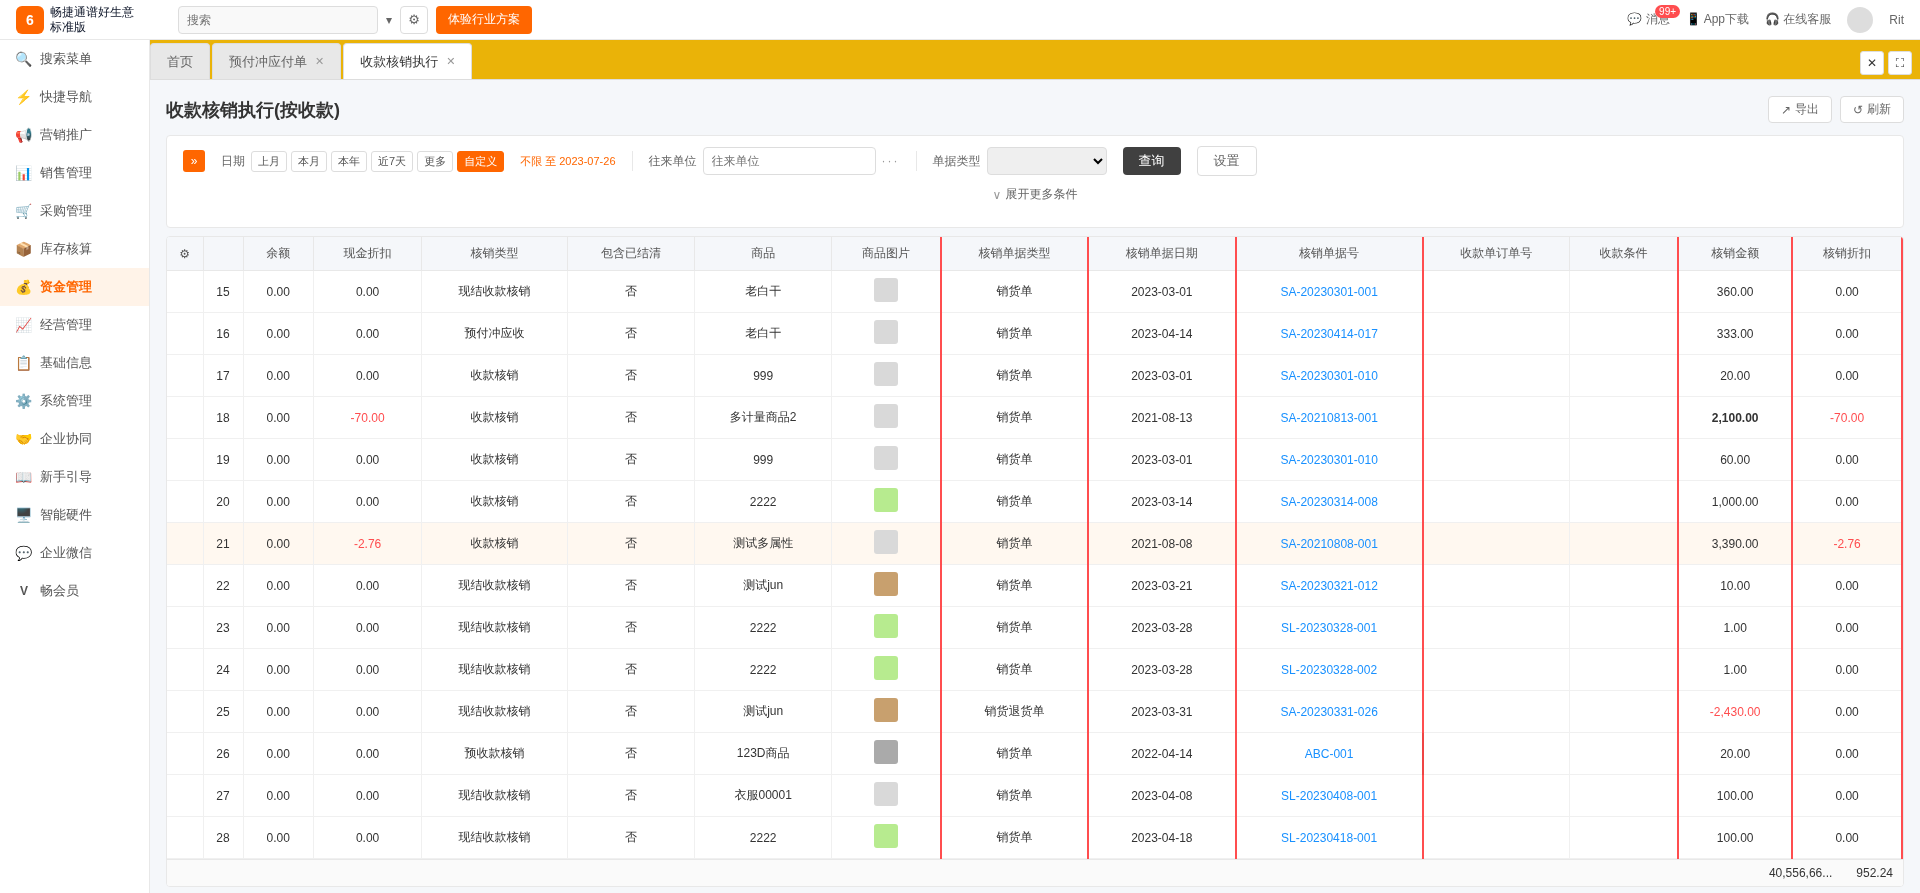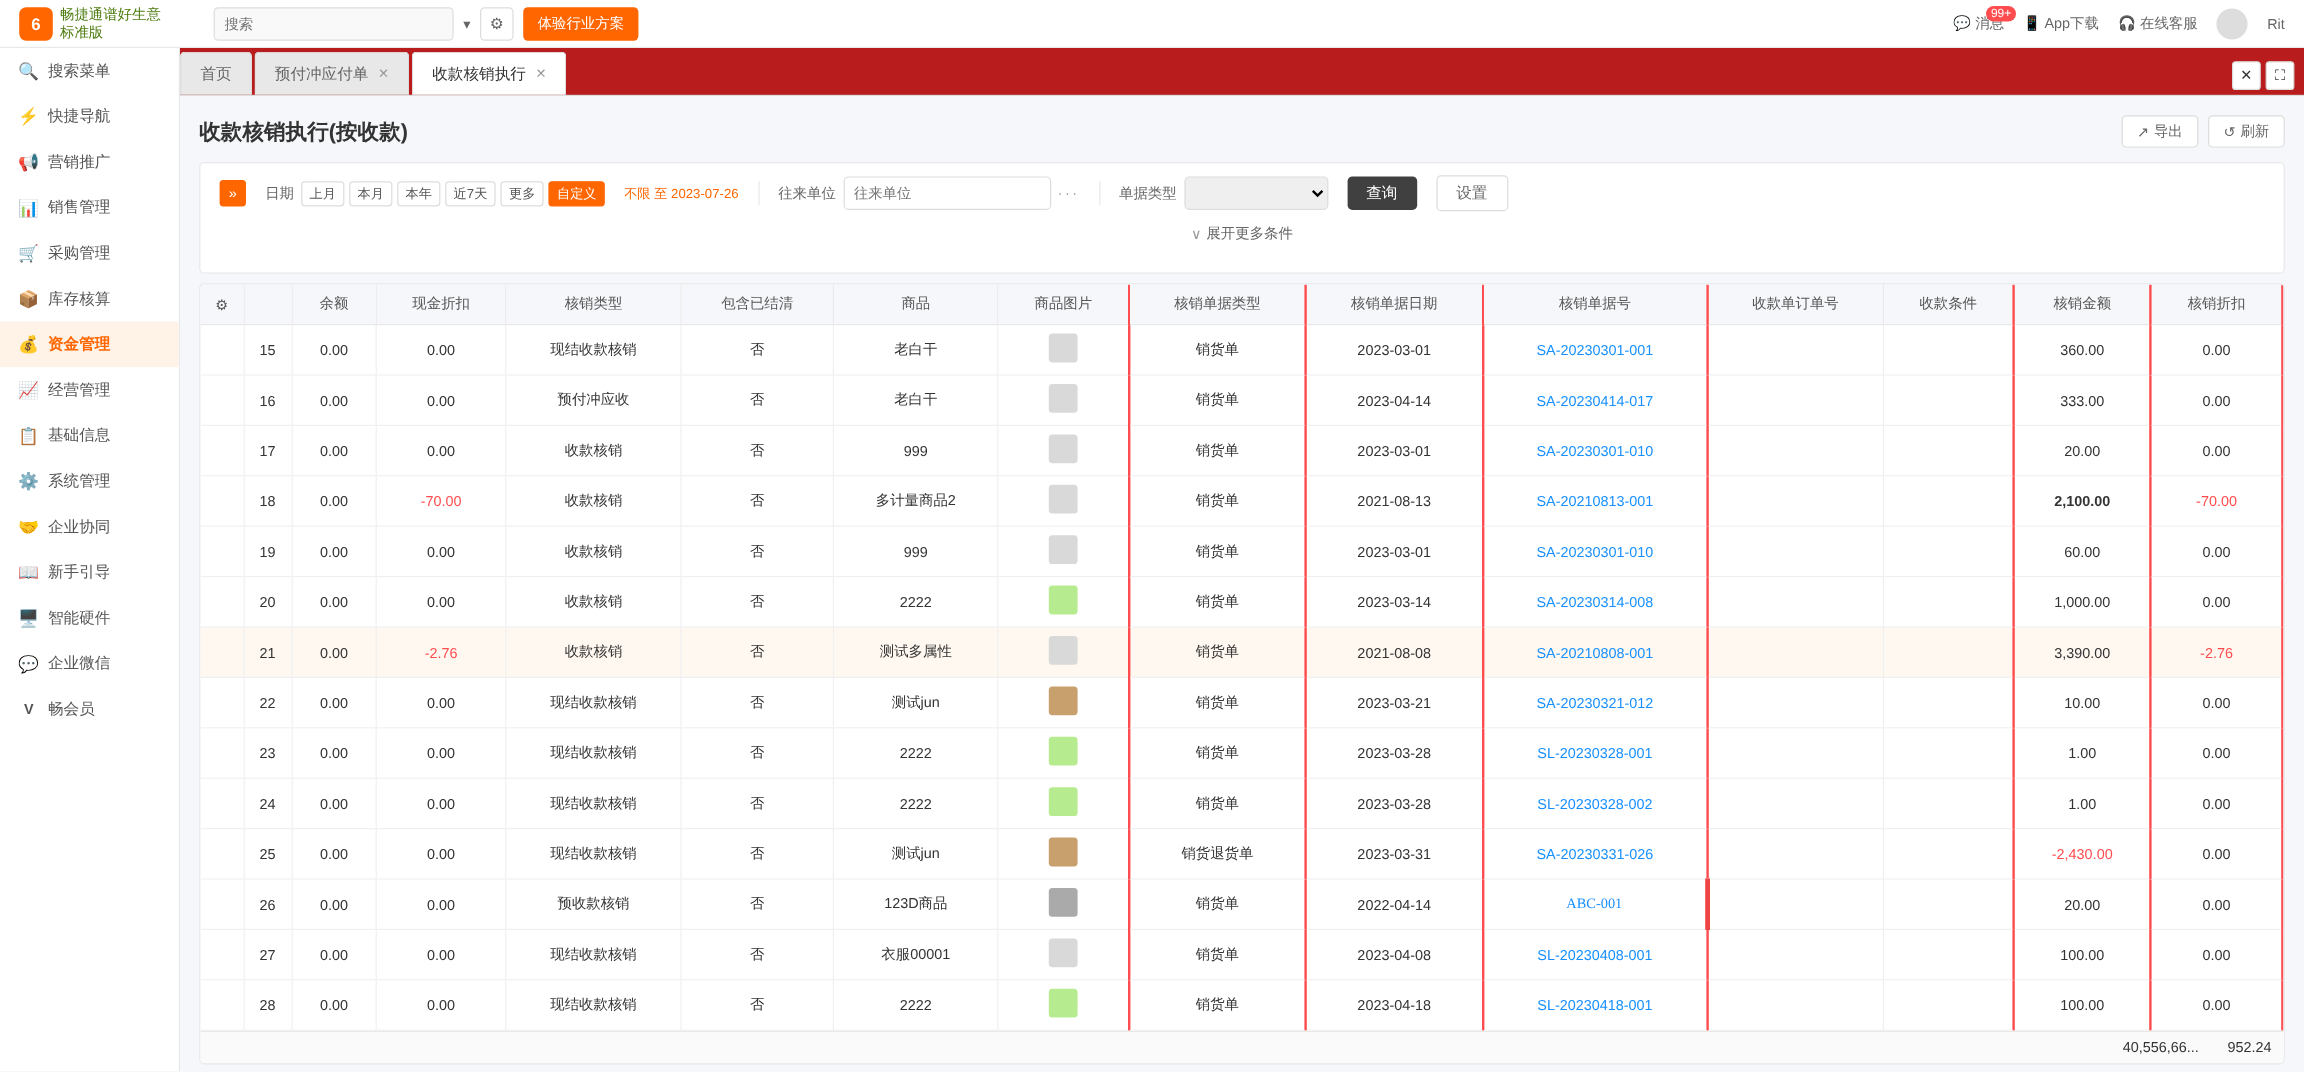--- a/index.html
+++ b/index.html
@@ -2,21 +2,21 @@
 <html><head>
   <meta charset="utf-8">
   <style>
     * { box-sizing: border-box; margin: 0; padding: 0; }
     body { font-family: 'Microsoft YaHei', Arial, sans-serif; font-size: 13px; background: #f5f5f5; color: #333; overflow: hidden; }
 
     
     .top-bar { height: 40px; background: #fff; display: flex; align-items: center; padding: 0 16px; border-bottom: 1px solid #e8e8e8; gap: 12px; }
     .top-bar-logo { display: flex; align-items: center; gap: 6px; width: 150px; }
     .logo-icon { width: 28px; height: 28px; background: #f60; border-radius: 6px; display: flex; align-items: center; justify-content: center; color: #fff; font-weight: bold; font-size: 14px; }
-    .logo-text { font-size: 12px; color: #4d7c0f; line-height: 1.2; }
+    .logo-text { font-size: 12px; color: #0f172a; line-height: 1.2; }
     .top-bar-center { flex: 1; display: flex; align-items: center; gap: 8px; }
     .search-bar { height: 28px; width: 200px; border: 1px solid #ddd; border-radius: 4px; padding: 0 8px; font-size: 12px; color: #999; background: #f9f9f9; }
     .top-bar-dropdown { font-size: 12px; color: #666; cursor: pointer; }
     .gear-btn { width: 28px; height: 28px; border: 1px solid #ddd; border-radius: 4px; display: flex; align-items: center; justify-content: center; cursor: pointer; color: #666; }
     .industry-btn { background: #ff6600; color: #fff; border: none; border-radius: 4px; padding: 4px 12px; font-size: 12px; cursor: pointer; height: 28px; }
     .top-bar-right { display: flex; align-items: center; gap: 16px; font-size: 12px; color: #666; }
     .notif-badge { position: relative; }
     .badge { background: #ff4d4f; color: #fff; border-radius: 8px; padding: 1px 4px; font-size: 10px; position: absolute; top: -6px; right: -10px; }
     .user-avatar { width: 26px; height: 26px; background: #ddd; border-radius: 50%; }
 
@@ -26,21 +26,21 @@
     
     .sidebar { width: 150px; background: #fff; border-right: 1px solid #e8e8e8; display: flex; flex-direction: column; overflow-y: auto; }
     .sidebar-item { display: flex; align-items: center; gap: 8px; padding: 10px 16px; cursor: pointer; font-size: 13px; color: #555; }
     .sidebar-item.active { background: #fff3e8; color: #ff6600; font-weight: bold; }
     .sidebar-icon { width: 16px; height: 16px; display: flex; align-items: center; justify-content: center; font-size: 14px; }
 
     
     .content-area { flex: 1; display: flex; flex-direction: column; overflow: hidden; }
 
     
-    .tab-bar { height: 40px; background: #b91c1c; display: flex; align-items: flex-end; padding: 0 0 0 0; border-bottom: 1px solid #ddd; }
+    .tab-bar { height: 40px; background: #eab308; display: flex; align-items: flex-end; padding: 0 0 0 0; border-bottom: 1px solid #ddd; }
     .tab { height: 36px; padding: 0 16px; display: flex; align-items: center; gap: 8px; font-size: 13px; cursor: pointer; border: 1px solid #ddd; border-bottom: none; background: #e8e8e8; color: #666; margin-right: 2px; border-radius: 4px 4px 0 0; }
     .tab.home { background: #e8e8e8; }
     .tab.active { background: #fff; color: #333; font-weight: 500; }
     .tab-close { font-size: 11px; color: #999; cursor: pointer; }
     .tab-controls { margin-left: auto; display: flex; align-items: center; gap: 4px; padding-right: 8px; padding-bottom: 4px; }
     .tab-ctrl-btn { width: 24px; height: 24px; border: 1px solid #ddd; background: #fff; border-radius: 3px; cursor: pointer; display: flex; align-items: center; justify-content: center; font-size: 12px; }
 
     
     .page-content { flex: 1; overflow: auto; background: #f5f7fa; padding: 0; }
     .page-inner { padding: 16px; }
@@ -491,21 +491,21 @@
     <td></td>
     <td>26</td>
     <td>0.00</td>
     <td class="">0.00</td>
     <td>预收款核销</td>
     <td>否</td>
     <td>123D商品</td>
     <td><span style="display:inline-block;width:24px;height:24px;background:#aaaaaa;border-radius:3px;"></span></td>
     <td style="border-left:2px solid #ff4d4f;border-right:2px solid #ff4d4f;">销货单</td>
     <td style="border-left:2px solid #ff4d4f;border-right:2px solid #ff4d4f;">2022-04-14</td>
-    <td style="border-left:2px solid #ff4d4f;border-right:4px solid #ef4444;font-family:Liberation Serif, serif;"><a class="text-link">ABC-001</a></td>
+    <td style="border-left:2px solid #ff4d4f;border-right:2px solid #ef4444;"><a class="text-link">ABC-001</a></td>
     <td></td>
     <td></td>
     <td class="" style="border-left:2px solid #ff4d4f;border-right:2px solid #ff4d4f;">20.00</td>
     <td class="" style="border-left:2px solid #ff4d4f;border-right:2px solid #ff4d4f;">0.00</td>
   </tr>
                   <tr>
     <td></td>
     <td>27</td>
     <td>0.00</td>
     <td class="">0.00</td>

